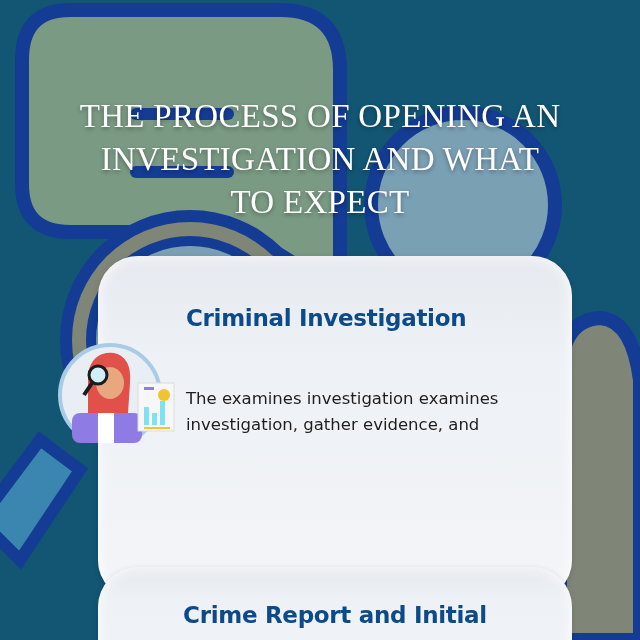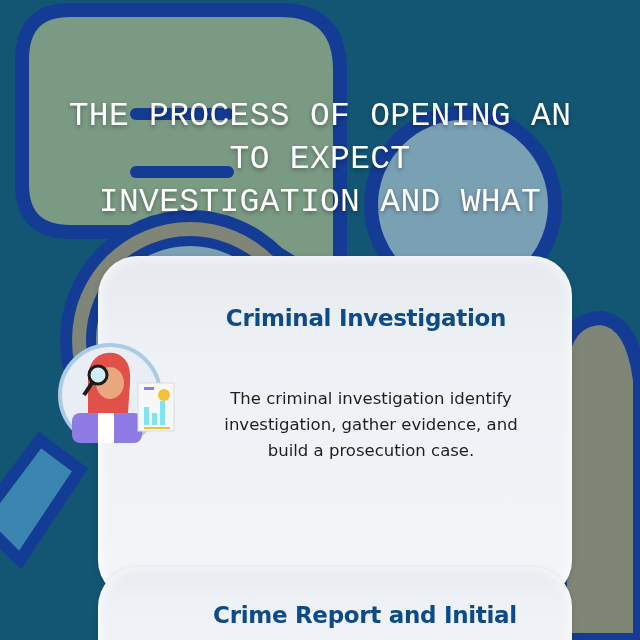--- a/index.html
+++ b/index.html
@@ -1,24 +1,24 @@
 <!DOCTYPE html>
 <html><head>
 <meta charset="utf-8">
 <style>
   html, body { margin:0; padding:0; }
   body { width:640px; height:640px; overflow:hidden; background:#125674; position:relative; font-family:"DejaVu Sans", sans-serif; }
   .bg { position:absolute; inset:0; }
-  .title { position:absolute; left:0; top:95px; width:640px; text-align:center; color:#ffffff; font-family:Liberation Mono, monospace; font-size:33px; line-height:43px; letter-spacing:0.3px; text-shadow:0 2px 4px rgba(0,0,0,0.35); }
+  .title { position:absolute; left:0; top:95px; width:640px; text-align:center; color:#ffffff; font-family:Liberation Serif, serif; font-size:33px; line-height:43px; letter-spacing:0.3px; text-shadow:0 2px 4px rgba(0,0,0,0.35); }
   .card { position:absolute; left:98px; width:474px; background:linear-gradient(180deg,#e6e9ef 0%,#eef1f5 30%,#f3f5f8 100%); border-radius:40px; box-shadow:inset 0 0 14px rgba(255,255,255,0.9), 0 2px 6px rgba(0,0,0,0.15); }
-  .card1 { top:256px; height:344px;text-align:center; }
+  .card1 { top:256px; height:344px; }
   .card2 { top:567px; height:120px; }
   .card-title { position:absolute; left:88px; top:44px; width:360px; color:#0d4a8a; font-family:"DejaVu Sans", sans-serif; font-weight:bold; font-size:23px; line-height:36px; letter-spacing:-0.3px; }
   .card-body { position:absolute; left:88px; top:130px; width:370px; color:#1e1e1e; font-family:"DejaVu Sans", sans-serif; font-size:16.5px; line-height:26px; }
-  .card2 .card-title { left:0; width:534px; text-align:center; top:30px; }
+  .card2 .card-title { left:0; width:474px; text-align:center; top:30px; }
   .illus { position:absolute; left:48px; top:343px; width:130px; height:100px; }
 </style>
 </head>
 <body>
 
 <svg class="bg" width="640" height="640" viewBox="0 0 640 640">
 
   <path d="M70 10 H280 Q340 10 340 70 V300 L300 268 Q250 232 200 232 H70 Q22 232 22 184 V60 Q22 10 70 10 Z" fill="#7a9a83" stroke="#143c94" stroke-width="14"></path>
   <rect x="130" y="108" width="104" height="12" rx="6" fill="#143c94"></rect>
   <rect x="130" y="166" width="104" height="12" rx="6" fill="#143c94"></rect>
@@ -30,32 +30,31 @@
   <circle cx="190" cy="340" r="130" fill="#143c94"></circle>
   <circle cx="190" cy="340" r="118" fill="#7f8677"></circle>
   <circle cx="190" cy="340" r="104" fill="#143c94"></circle>
   <circle cx="190" cy="340" r="94" fill="#7aa0b4"></circle>
 
   <path d="M-20 520 L40 440 L80 470 L20 560 Z" fill="#3a86b0" stroke="#143c94" stroke-width="12"></path>
 </svg>
 
 <div class="title">
   <div>THE PROCESS OF OPENING AN</div>
+  <div>INVESTIGATION AND WHAT</div>
   <div>TO EXPECT</div>
-  <div>INVESTIGATION AND WHAT</div>
 </div>
 
 <div class="card card1">
   <div class="card-title">
     <div>Criminal Investigation</div>
   </div>
   <div class="card-body">
-    <div>The criminal investigation identify</div>
+    <div>The examines investigation examines</div>
     <div>investigation, gather evidence, and</div>
-    <div>build a prosecution case.</div>
   </div>
 </div>
 
 <svg class="illus" viewBox="0 0 130 100" width="130" height="100">
   <circle cx="62" cy="52" r="50" fill="#e9eef4" stroke="#a9cbe6" stroke-width="4"></circle>
   <path d="M40 30 Q45 8 66 10 Q84 14 82 40 L80 70 L40 70 Z" fill="#e2504a"></path>
   <ellipse cx="62" cy="40" rx="14" ry="16" fill="#e8a77f"></ellipse>
   <rect x="24" y="70" width="70" height="30" rx="8" fill="#8e7be3"></rect>
   <rect x="50" y="70" width="16" height="30" fill="#ffffff"></rect>
   <circle cx="50" cy="32" r="9" fill="#cfeef7" stroke="#1c1c1c" stroke-width="3"></circle>

